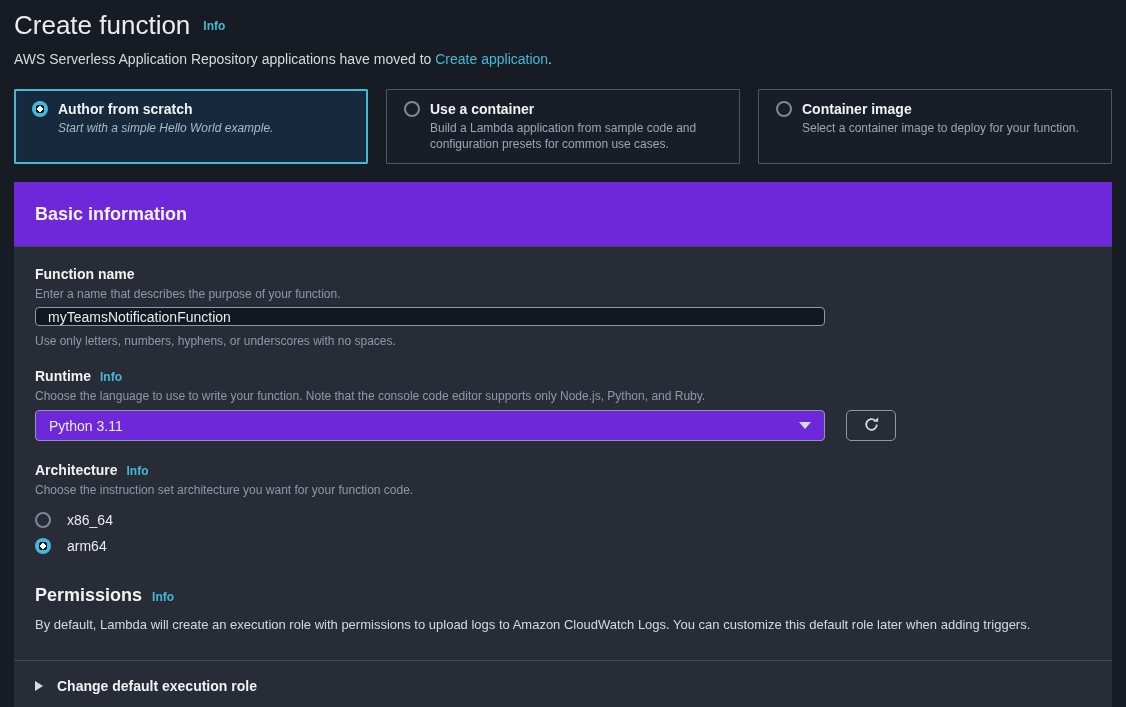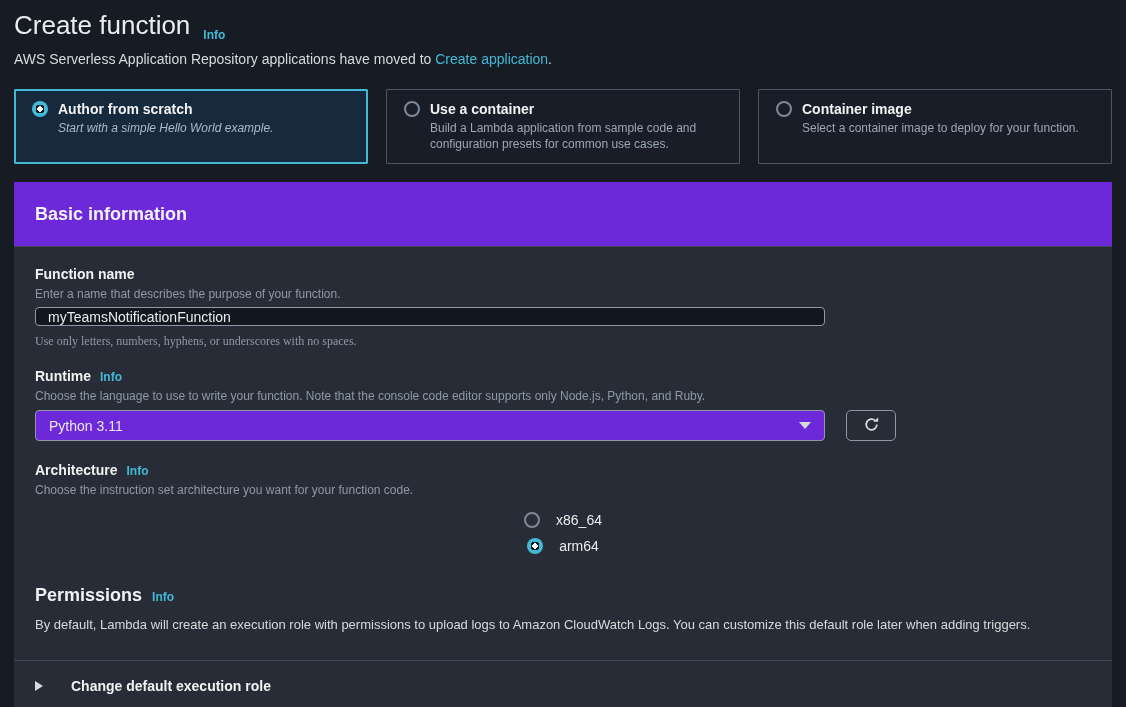--- a/index.html
+++ b/index.html
@@ -5,21 +5,21 @@
   * { margin: 0; padding: 0; box-sizing: border-box; }
   html, body { width: 1126px; height: 707px; overflow: hidden; }
   body {
     background: #161b24;
     font-family: "Liberation Sans", "DejaVu Sans", sans-serif;
     color: #e9ebed;
   }
   .page { padding: 9px 14px 0 14px; }
 
   
-  .title-row { display: flex; align-items: flex-end; gap: 13px; }
+  .title-row { display: flex; align-items: center; gap: 13px; }
   h1 { font-size: 26px; font-weight: 500; color: #eaeded; line-height: 33px; }
   .info-link {
     color: #44b9d6; font-size: 12px; font-weight: bold; text-decoration: none;
     cursor: pointer;
   }
   .subtitle { font-size: 14px; color: #d5dbdb; margin-top: 8px; line-height: 18px; }
   .text-link { color: #44b9d6; text-decoration: none; cursor: pointer; }
 
   
   .cards {
@@ -59,21 +59,21 @@
     padding: 21px 21px;
   }
   .panel-header h2 { font-size: 18px; font-weight: bold; color: #f1f3f3; line-height: 22px; }
   .panel-body { padding: 18px 21px 27px 21px; }
 
   .field { margin-top: 18px; }
   .field:first-child { margin-top: 0; }
   .label-row { display: flex; align-items: baseline; gap: 9px; }
   .label { font-size: 14px; font-weight: bold; color: #f1f3f3; line-height: 18px; }
   .field-desc { font-size: 12px; color: #8d99a8; line-height: 16px; margin-top: 3px; }
-  .constraint { margin-top: 7px; font-family: Liberation Serif, serif; }
+  .constraint { margin-top: 7px; }
 
   .text-input {
     display: block; width: 790px; height: 19px; margin-top: 5px;
     background: #121820; border: 1px solid #8d99a8; border-radius: 4px;
     color: #e9ebed; font-size: 14px; padding: 0 12px;
     font-family: "Liberation Sans", "DejaVu Sans", sans-serif;
   }
 
   .select-row { display: flex; align-items: center; margin-top: 6px; gap: 21px; }
   .select {
@@ -89,31 +89,31 @@
   }
   .icon-btn {
     width: 50px; height: 31px; background: transparent;
     border: 1px solid #8d99a8; border-radius: 5px; cursor: pointer;
     display: flex; align-items: center; justify-content: center;
   }
 
   .arch-field { margin-top: 20px; }
   .radio-group { margin-top: 9px; }
   .radio-row {
-    display: flex; align-items: center; gap: 16px; height: 26px; cursor: pointer; justify-content: center;
+    display: flex; align-items: center; gap: 16px; height: 26px; cursor: pointer;
   }
   .radio-label { font-size: 14px; color: #e9ebed; }
 
   .perm-block { margin-top: 25px; }
   .perm-head { display: flex; align-items: baseline; gap: 10px; }
   .perm-head h3 { font-size: 18px; font-weight: bold; color: #f1f3f3; line-height: 22px; }
   .perm-desc { font-size: 13px; color: #d5dbdb; line-height: 16px; margin-top: 11px; }
 
   .panel-footer { border-top: 1px solid #3e4857; padding: 16px 21px; }
-  .expander { display: flex; align-items: center; gap: 28px; cursor: pointer; height: 18px; }
+  .expander { display: flex; align-items: center; gap: 14px; cursor: pointer; height: 18px; }
   .caret-right {
     width: 0; height: 0;
     border-top: 5px solid transparent; border-bottom: 5px solid transparent;
     border-left: 8px solid #d5dbdb;
   }
   .expander-label { font-size: 14px; font-weight: bold; color: #f1f3f3; }
 </style>
 </head>
 <body>
 

